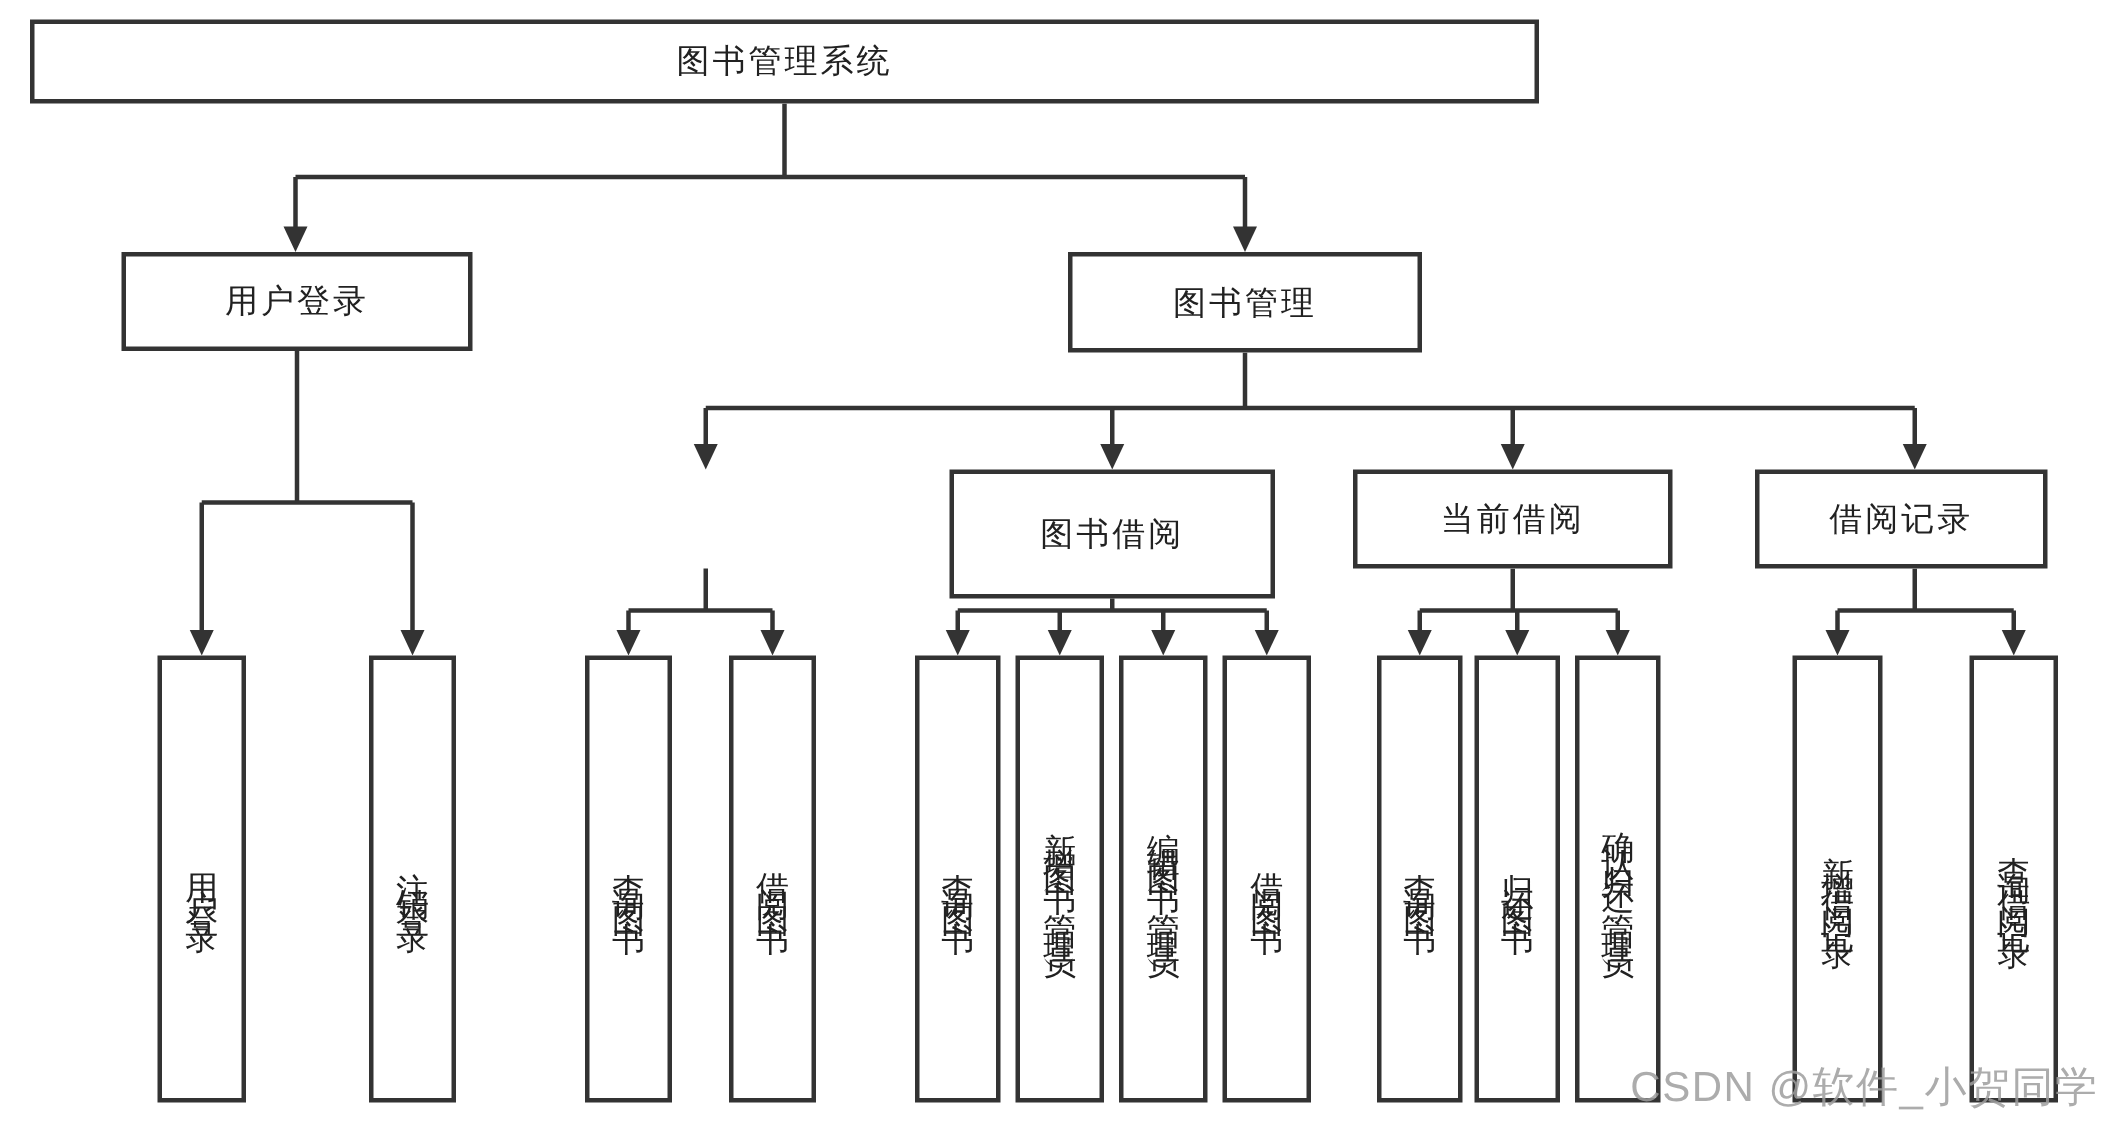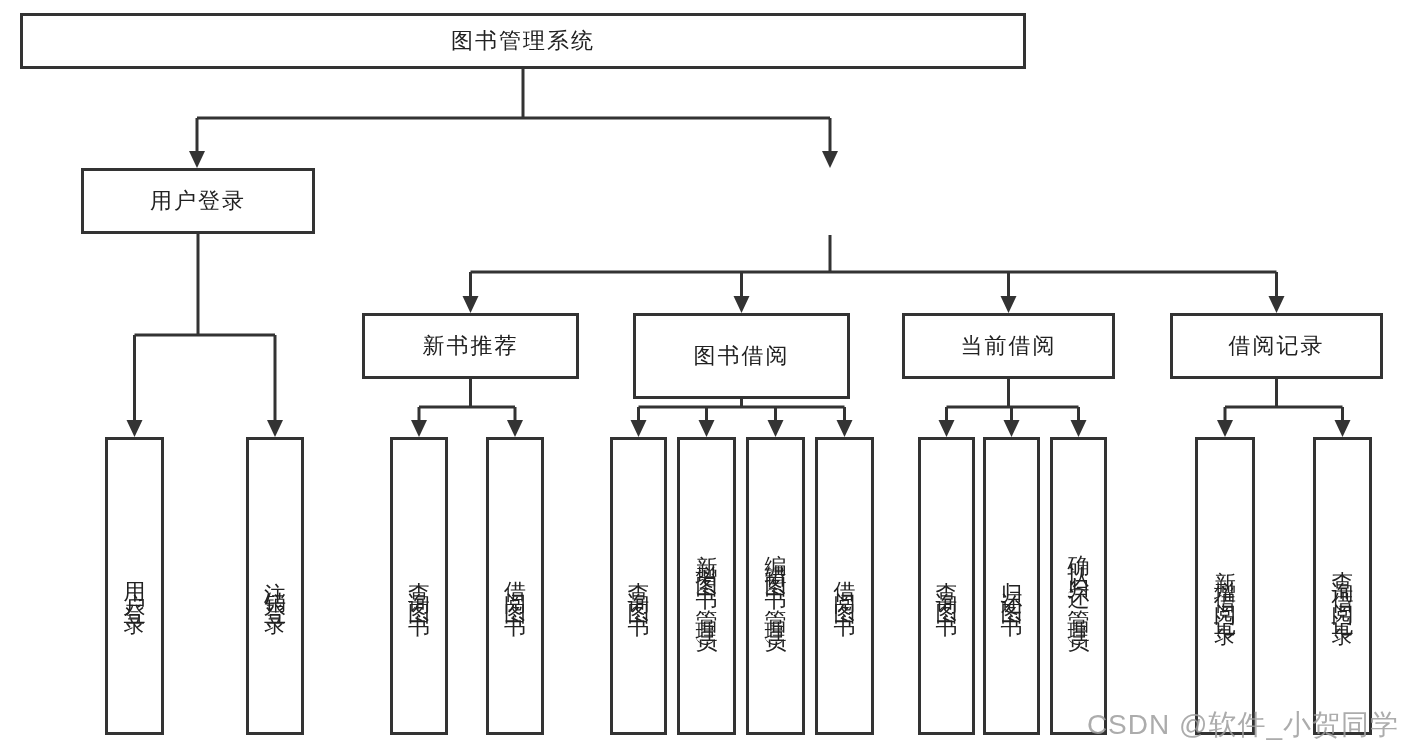--- a/index.html
+++ b/index.html
@@ -86,25 +86,25 @@
       <polygon points="938.5,420 954.5,420 946.5,437" fill="#333333"></polygon>
       <polygon points="1003.5,420 1019.5,420 1011.5,437" fill="#333333"></polygon>
       <polygon points="1070.5,420 1086.5,420 1078.5,437" fill="#333333"></polygon>
       <polygon points="1217,420 1233,420 1225,437" fill="#333333"></polygon>
       <polygon points="1334.5,420 1350.5,420 1342.5,437" fill="#333333"></polygon>
     </svg>
 
   <div class="hbox" style="left:20px;top:13px;width:1006px;height:56px">图书管理系统</div>
 
   <div class="hbox" style="left:81px;top:168px;width:234px;height:66px">用户登录</div>
+  <div class="hbox" style="left:712px;top:168px;width:236px;height:67px">图书管理</div>
 
-  <div class="hbox" style="left:362px;top:313px;width:217px;height:66px">新书推荐</div>
   <div class="hbox" style="left:633px;top:313px;width:217px;height:86px">图书借阅</div>
   <div class="hbox" style="left:902px;top:313px;width:213px;height:66px">当前借阅</div>
-  <div class="hbox" style="left:1170px;top:313px;width:213px;height:66px">借阅记录</div>
+  <div class="hbox" style="left:1170px;top:313px;width:195px;height:66px">借阅记录</div>
 
   <div class="vbox" style="left:105px;top:437px;width:59px;height:298px">
     <span>用户登录</span>
     </div>
   <div class="vbox" style="left:246px;top:437px;width:58px;height:298px">
     <span>注销登录</span>
     </div>
 
   <div class="vbox" style="left:390px;top:437px;width:58px;height:298px">
     <span>查询图书</span>

